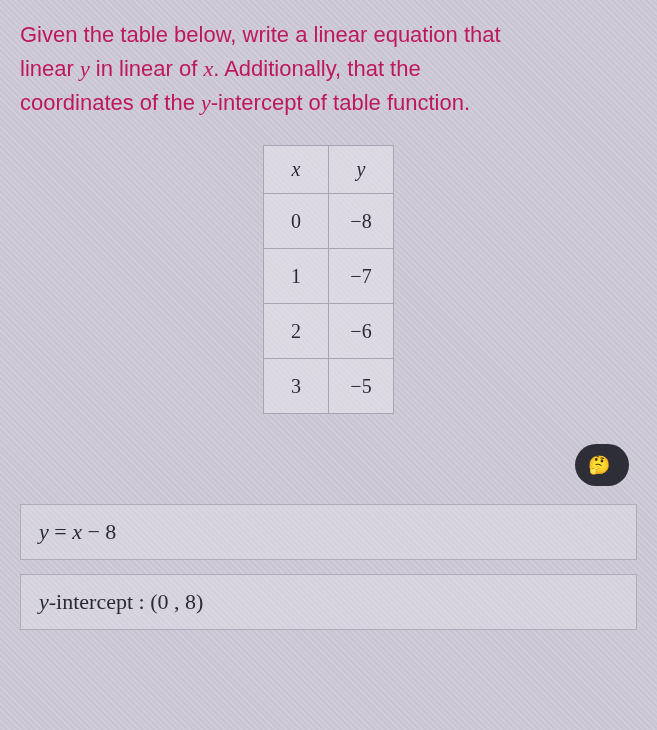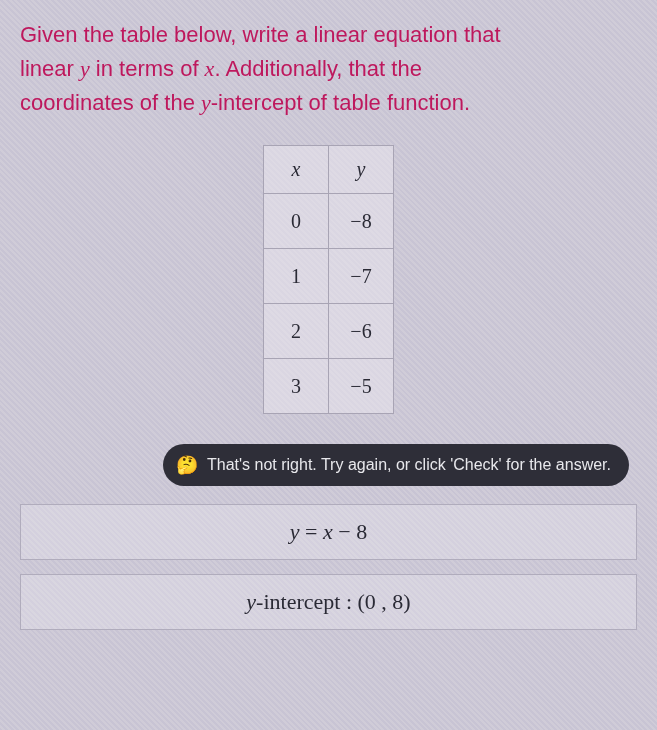--- a/index.html
+++ b/index.html
@@ -77,32 +77,31 @@
       font-size: 18px;
     }
     .answer-box {
       border: 1px solid #b0acbc;
       background: rgba(235, 232, 240, 0.35);
       padding: 14px 18px;
       margin-bottom: 14px;
       font-family: 'Times New Roman', serif;
       font-size: 22px;
       font-style: italic;
-      text-align: center;
     }
     .answer-box .num {
       font-style: normal;
     }
   </style>
 </head>
 <body>
 
 <div class="question">
   <span>Given the table below, write a linear equation that</span><br>
-  <span>linear </span><span class="math-var">y</span><span> in terms of </span><span class="math-var">x</span><span>. Additionally, that the</span><br>
+  <span>linear </span><span class="math-var">y</span><span> in linear of </span><span class="math-var">x</span><span>. Additionally, that the</span><br>
   <span>coordinates of the </span><span class="math-var">y</span><span>-intercept of table function.</span>
 </div>
 
 <div class="table-container">
   <table class="data-table">
     <thead>
       <tr>
         <th>x</th>
         <th>y</th>
       </tr>
@@ -124,21 +123,20 @@
         <td>3</td>
         <td>−5</td>
       </tr>
     </tbody>
   </table>
 </div>
 
 <div class="feedback-container">
   <div class="feedback">
     <span class="feedback-icon">🤔</span>
-    <span>That's not right. Try again, or click 'Check' for the answer.</span>
   </div>
 </div>
 
 <div class="answer-box">
   <span class="math-var">y</span><span class="num"> = </span><span class="math-var">x</span><span class="num"> − 8</span>
 </div>
 
 <div class="answer-box">
   <span class="math-var">y</span><span class="num">-intercept :  </span><span class="num">(0 , 8)</span>
 </div>

